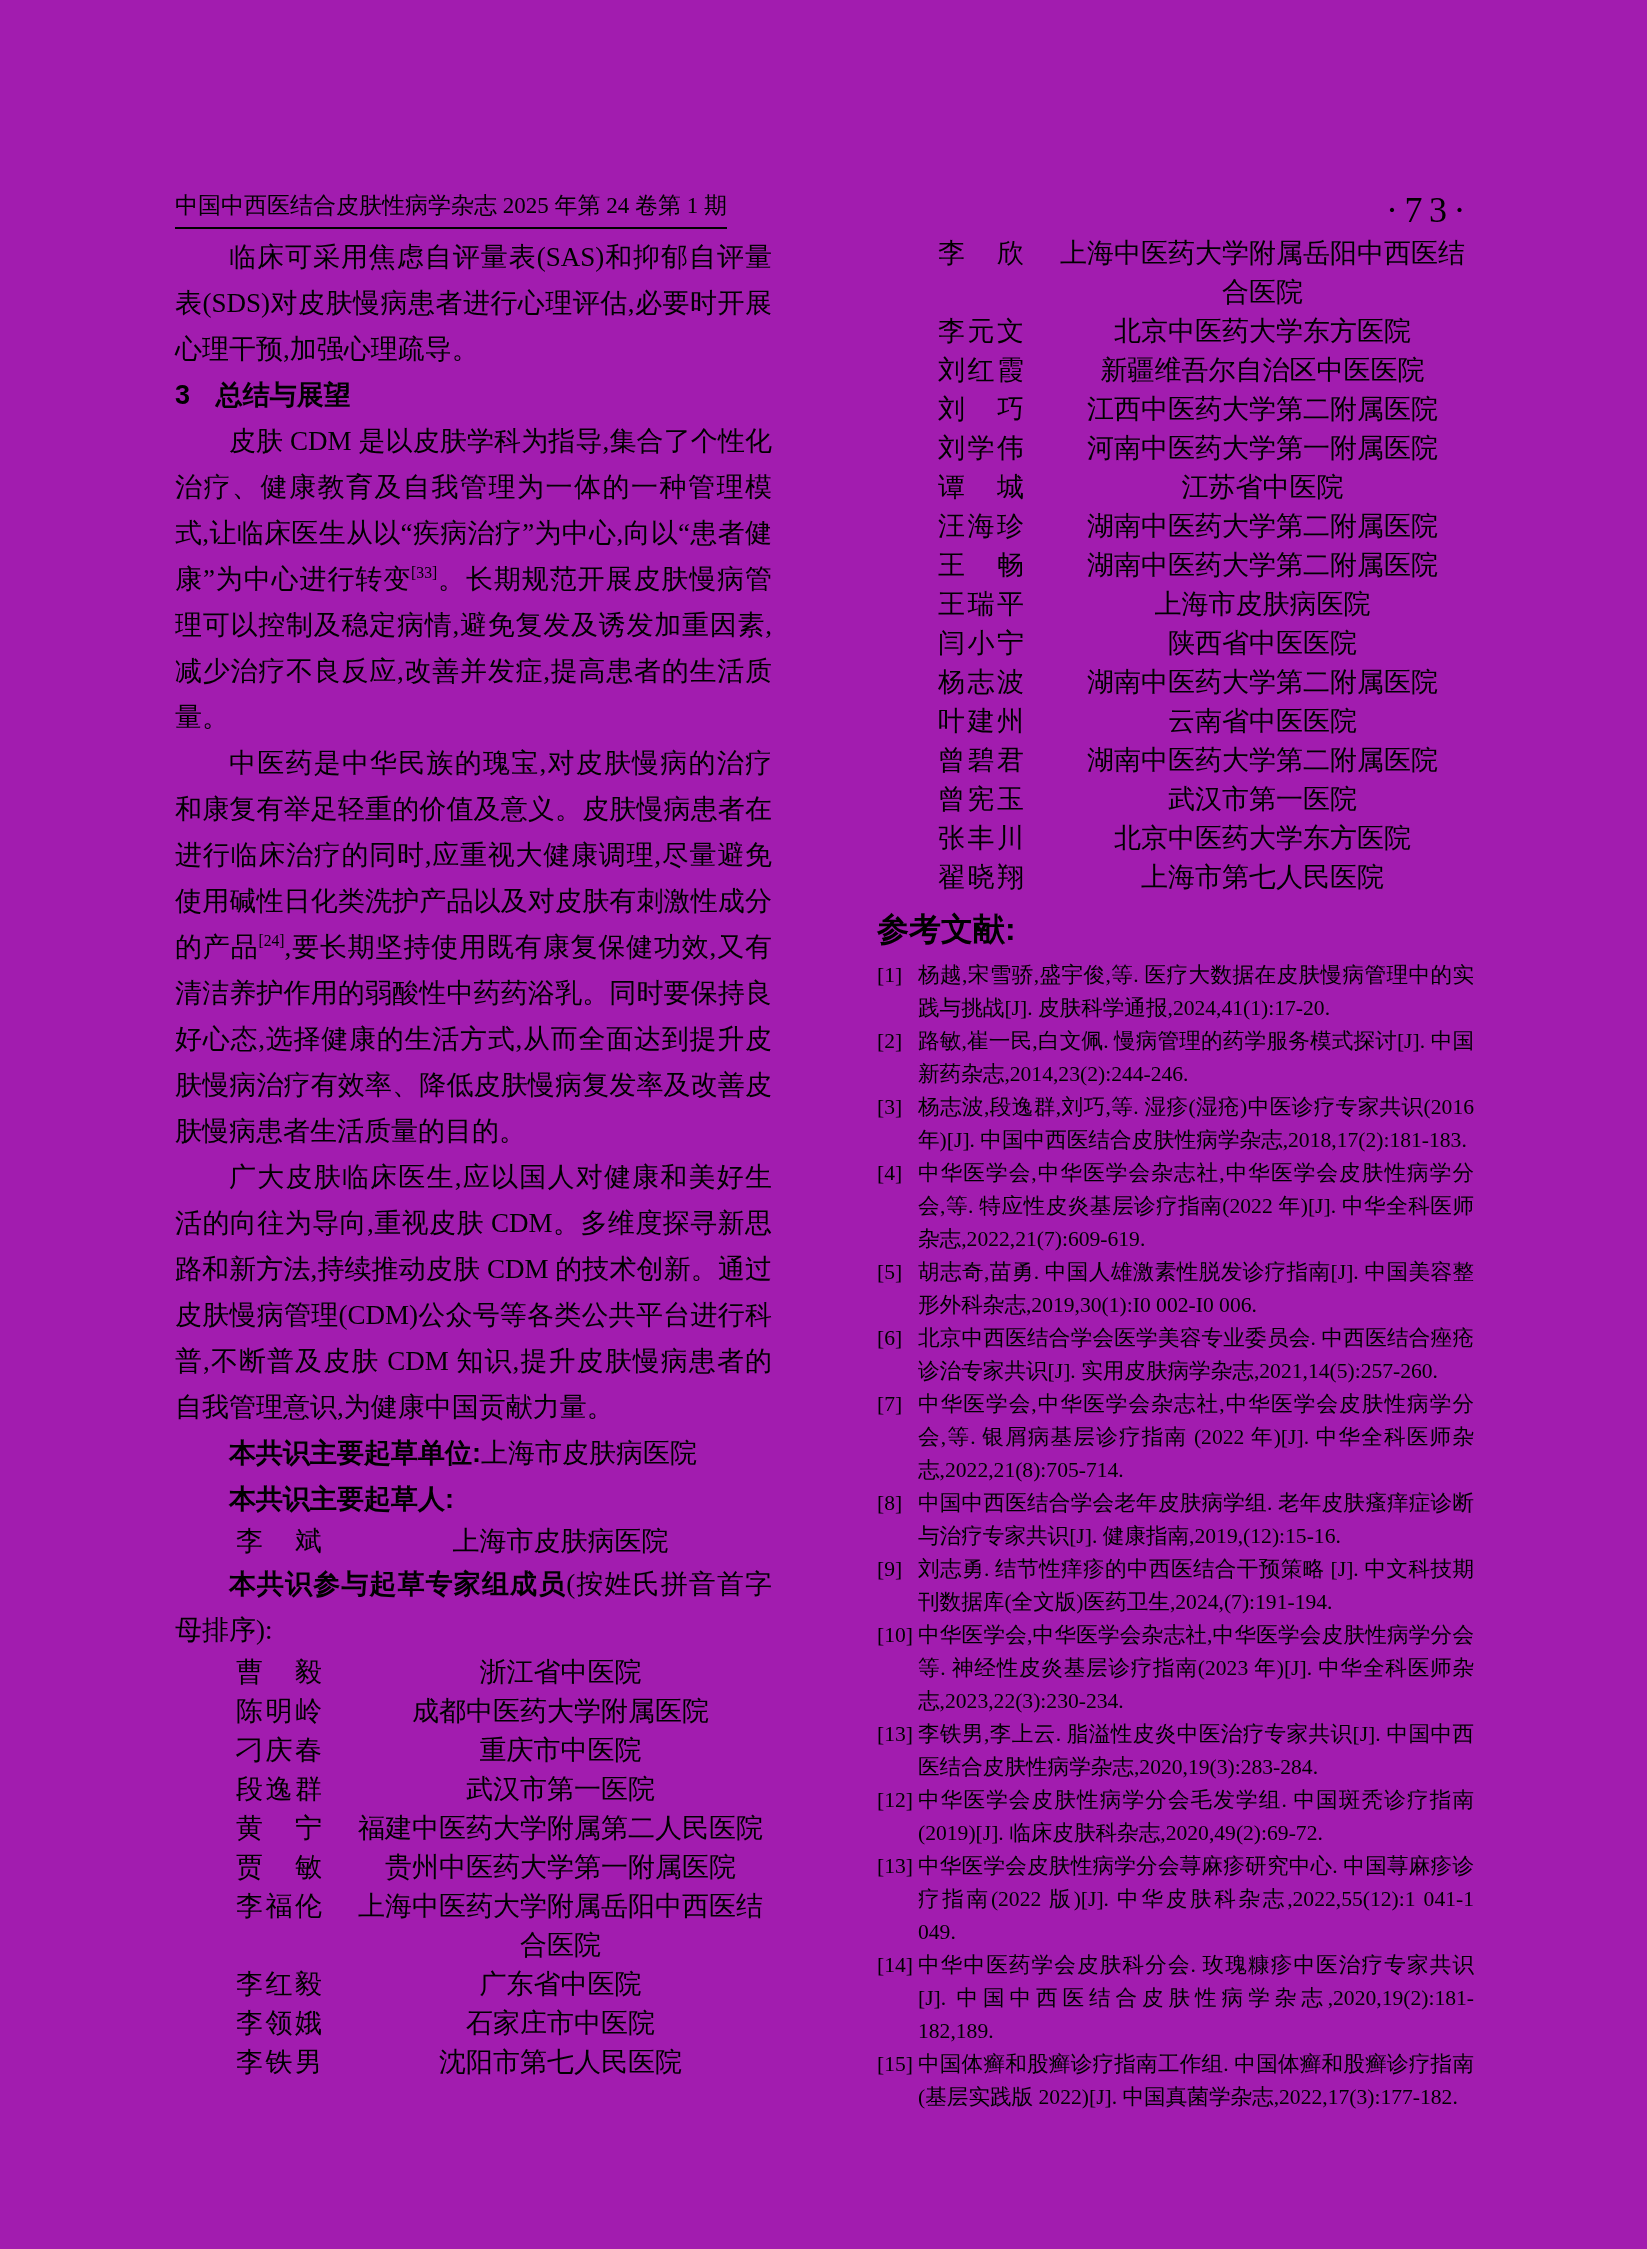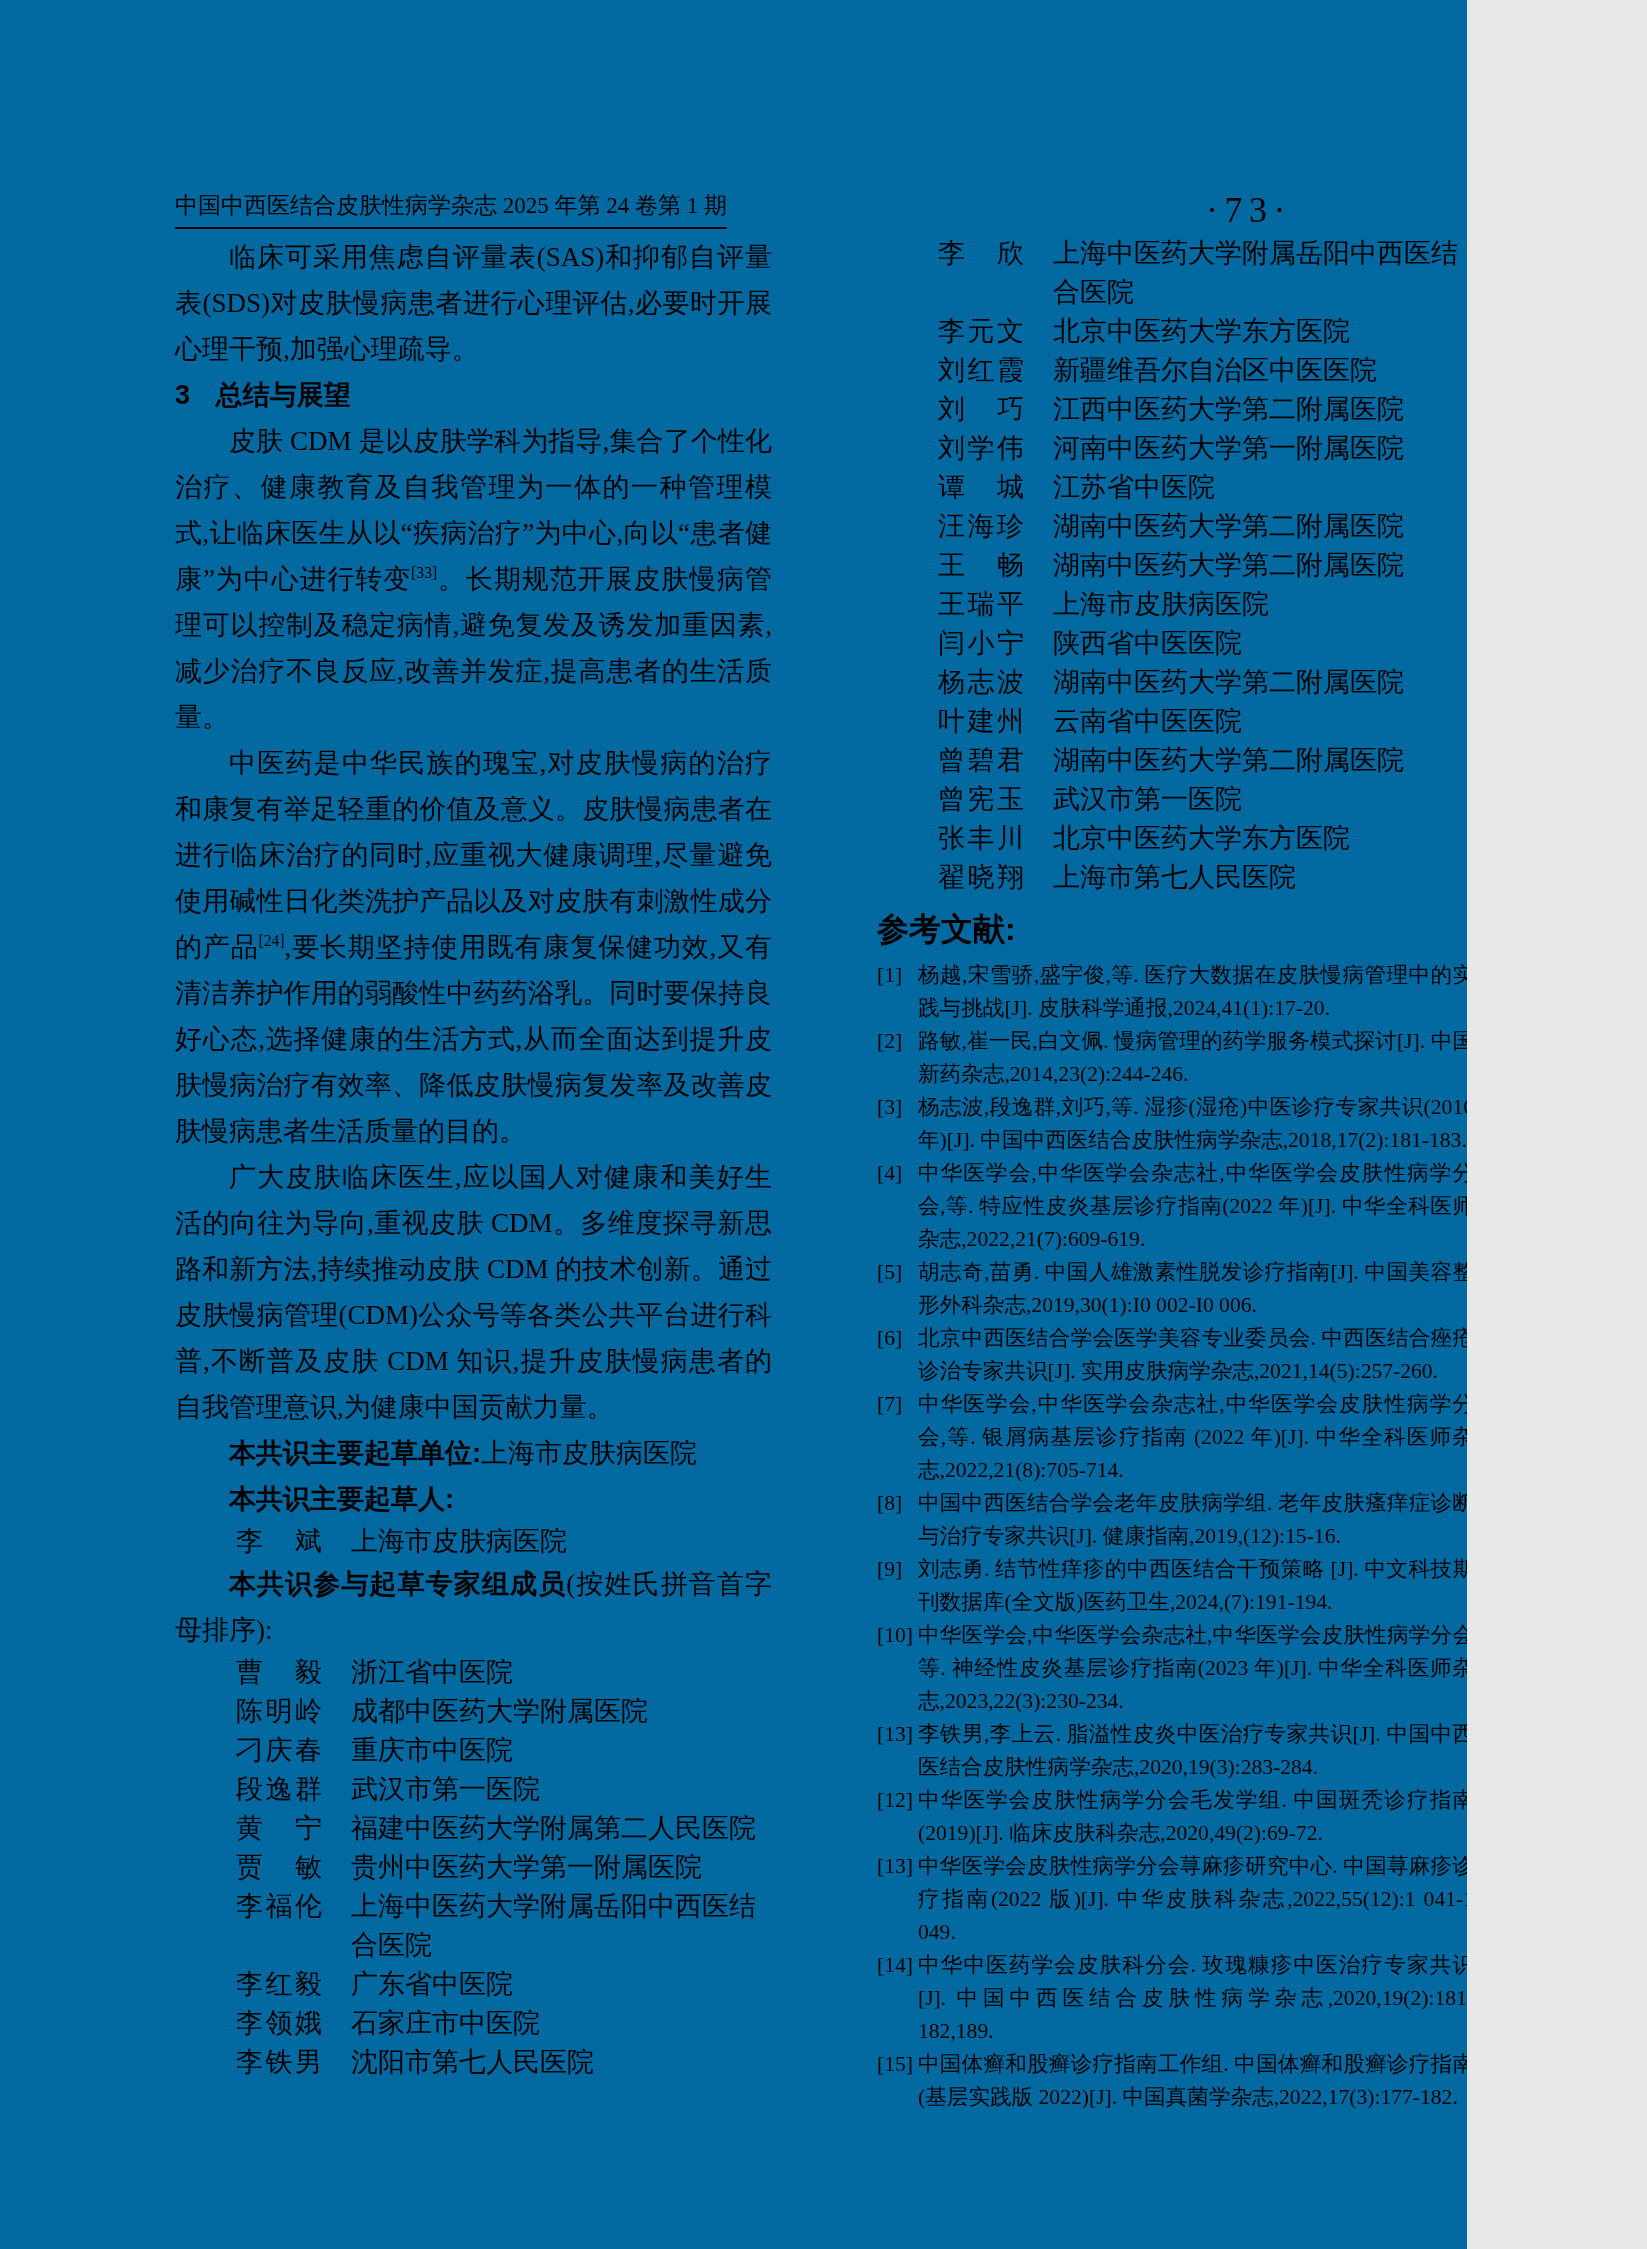--- a/index.html
+++ b/index.html
@@ -1,19 +1,19 @@
 <!DOCTYPE html>
 <html style="font-size:10.5px"><head>
 <meta charset="utf-8">
 <style>
   html,body{margin:0;padding:0;background:#e8e8e8;}
   .page{
     position:relative;
-    width:1467px;height:2250px;
-    background:#0369a1;
+    width:1647px;height:2250px;
+    background:#a21caf;
     color:#000;
     font-family:"Liberation Serif","DejaVu Serif",serif;
     overflow:hidden;
   }
   .journal-title{
     position:absolute;left:175px;top:191px;
     font-size:23px;line-height:29px;
     border-bottom:2px solid #000;
     padding-bottom:6.5px;
     white-space:nowrap;
@@ -40,21 +40,21 @@
     padding-left:61px;line-height:39px;
   }
   .expert-name{
     display:inline-block;width:86px;
     text-align:justify;text-align-last:justify;
     vertical-align:top;
   }
   .expert-inst{
     display:inline-block;width:419px;
     margin-left:29px;vertical-align:top;
-    text-align:left;
+    text-align:center;
   }
   .ref-heading{
     margin:10.5px 0 9.2px 0;
     font-size:32px;line-height:42px;
   }
   .ref-item{
     position:relative;
     padding-left:41px;
     font-size:21.6px;line-height:33px;
     text-align:justify;

